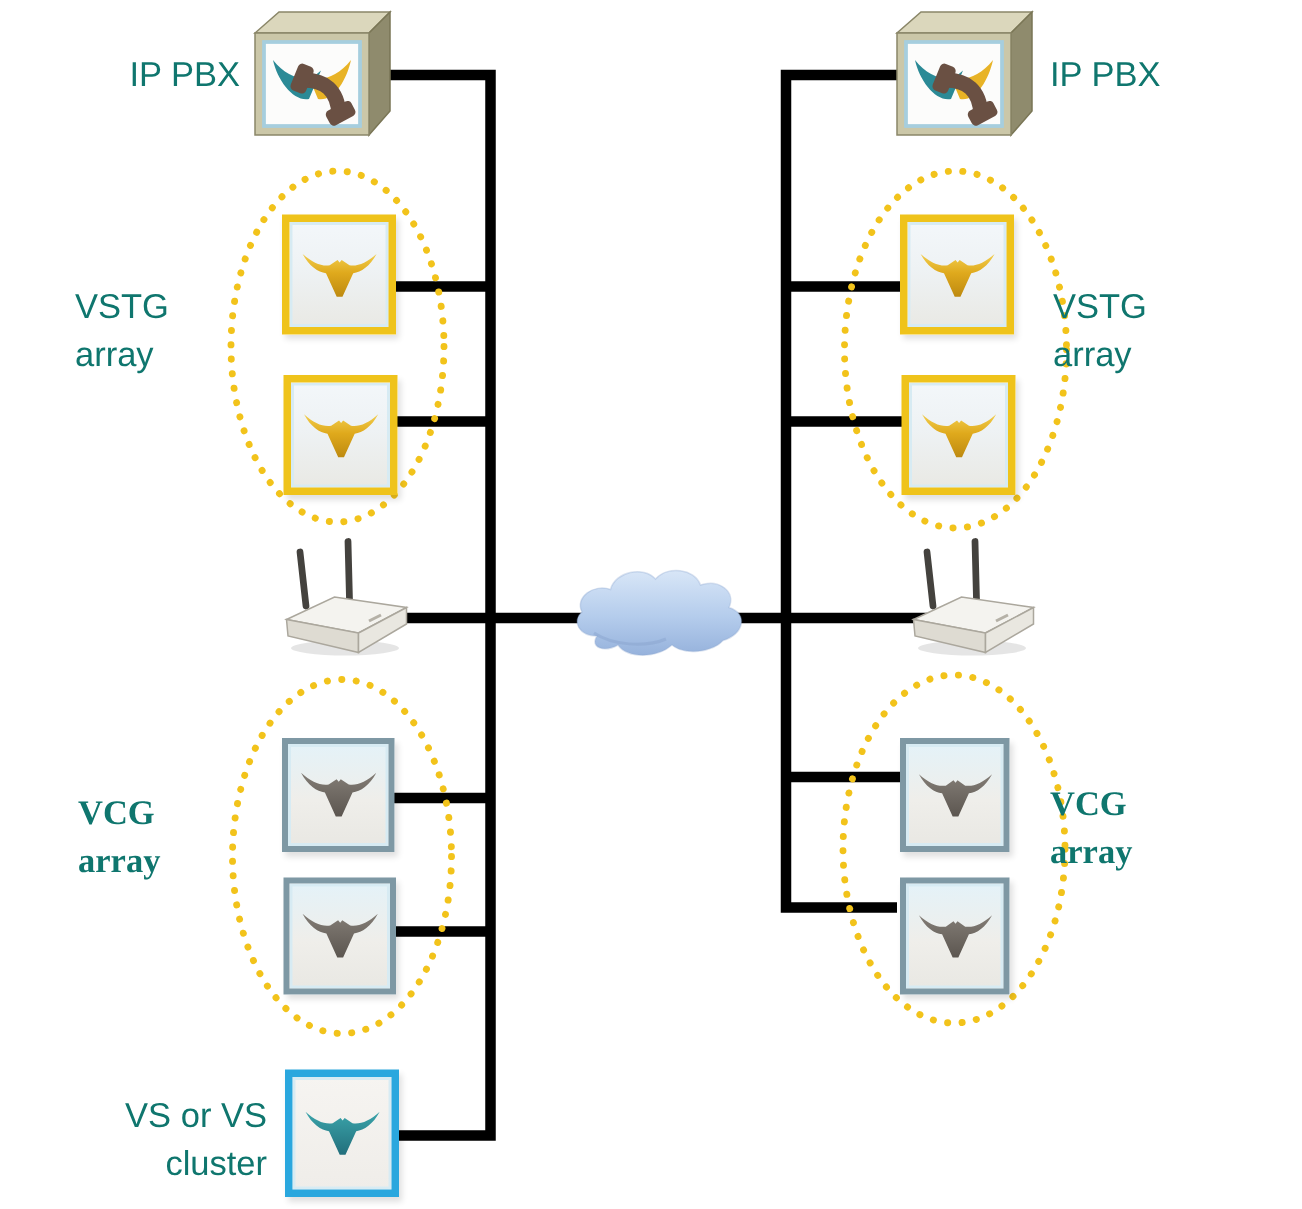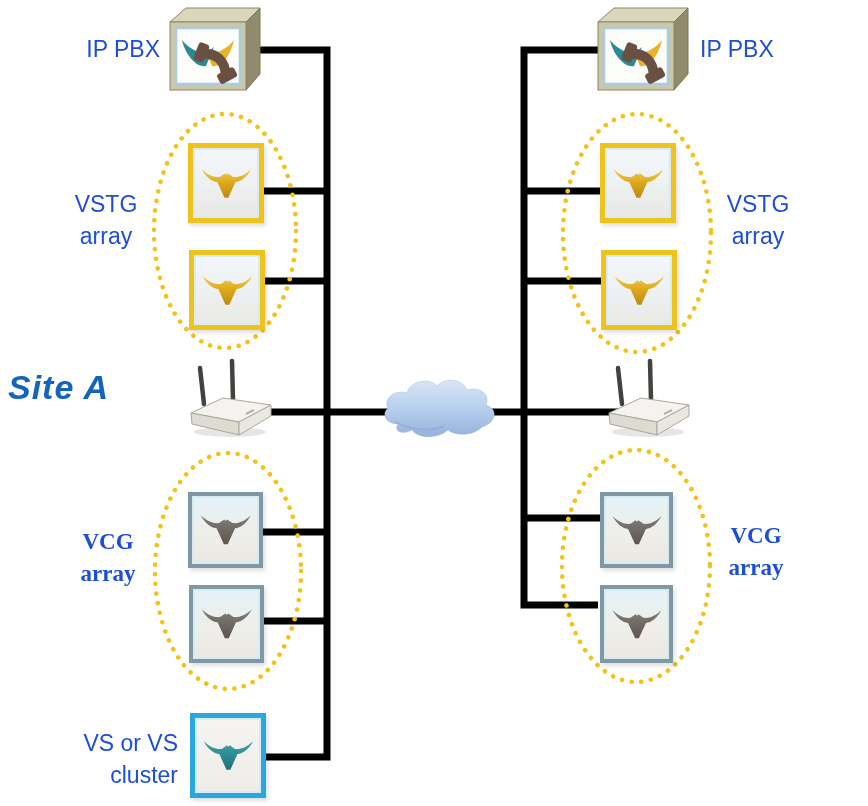--- a/index.html
+++ b/index.html
@@ -1,22 +1,22 @@
 <!DOCTYPE html>
 <html style="--line: #000000; --site-label: #1464BE; --dot: #F2C31B; --vstg-border: #EFC31B; --vcg-border: #7E98A4; --vs-border: #2AA7DE; --gold-logo: #DFA91C; --gray-logo: #6E6862; --teal-logo: #2E8F96; --cloud: #AFC9EA;"><head>
 <meta charset="utf-8">
 <style>
   html,body{margin:0;padding:0;background:#ffffff;}
   .stage{
     position:relative;width:868px;height:806px;background:#ffffff;overflow:hidden;
     font-family:"Liberation Sans", sans-serif;color:#111;
   }
   .stage svg.overlay{position:absolute;left:0;top:0;}
-  .lbl{position:absolute;white-space:pre-line;line-height:1.4;color:#1d4ed8;}
-  .lbl.c{text-align:center;}
+  .lbl{position:absolute;white-space:pre-line;line-height:1.4;color:#0f766e;}
+  .lbl.c{}
   .lbl.r{text-align:right;}
   .lbl.l{text-align:left;}
   .lbl.plain{font-size:23px;font-weight:400;}
   .lbl.bold{font-size:23px;font-weight:700;font-family:Liberation Serif, serif;}
   .site{position:absolute;font-size:34px;font-weight:700;font-style:italic;color:var(--site-label,#1464BE);letter-spacing:1px;}
   .dev{
     position:absolute;box-sizing:border-box;display:flex;align-items:center;justify-content:center;
     background:linear-gradient(180deg,#f3f7fa 0%,#eef2f4 45%,#e9e9e4 100%);
     box-shadow:inset 0 0 0 2px #d7ebf3, 2px 3px 4px rgba(0,0,0,0.12);
   }
@@ -81,21 +81,20 @@
     </g>
 
     <g transform="translate(378,372)">
       <path d="M20,52 C8,52 3,42 10,36 C5,26 18,17 29,21 C32,9 51,5 59,14
                C67,5 85,7 89,18 C101,14 113,22 108,33 C121,37 118,51 104,55
                C97,63 78,65 70,58 C60,67 40,67 34,58 C25,63 15,60 20,52 Z" fill="url(#cloudGrad)" stroke="#8FA9D2" stroke-opacity="0.35" stroke-width="1"></path>
       <path d="M18,50 C30,58 52,60 66,54" fill="none" stroke="#87A2CC" stroke-opacity="0.45" stroke-width="2"></path>
     </g>
   </svg>
 
-  <div class="site" style="left:8px;top:368px;">Site A</div>
 
   <div class="lbl plain r" style="left:40px;top:33px;width:120px;">IP PBX</div>
 
   <svg class="icon" style="left:168px;top:6px;" width="94" height="88" viewBox="0 0 94 88">
     <polygon points="18,2 92,2 78,16 2,16" fill="#DBD7BC" stroke="#8A8668" stroke-width="1"></polygon>
     <polygon points="78,16 92,2 92,68 78,84" fill="#8F8B6D" stroke="#7A7656" stroke-width="1"></polygon>
     <rect x="2" y="16" width="76" height="68" fill="#CBC7A8" stroke="#8A8668" stroke-width="1"></rect>
     <rect x="8" y="22" width="64" height="56" fill="#FCFCFB" stroke="#A6CEDE" stroke-width="2.5"></rect>
     <g>
       <path d="M14,34 C22,44 32,48 40,46 L46,41 L38,60 C28,62 17,48 14,34 Z" fill="#2B8A96"></path>

